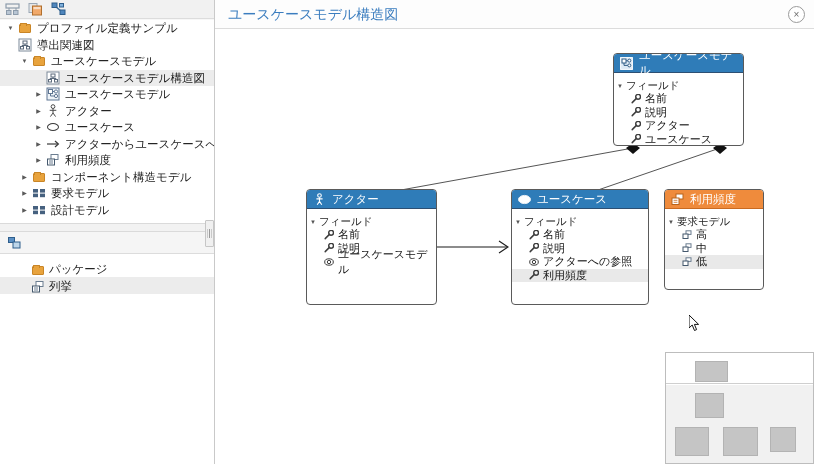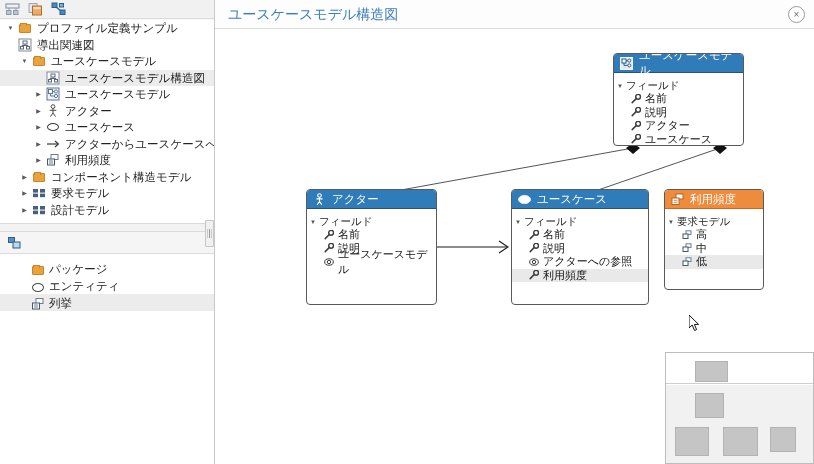--- a/index.html
+++ b/index.html
@@ -324,26 +324,20 @@
           </svg>
         </span>
       </div>
       <div id="palette-list">
           <div class="pal-row">
             <span class="ticon">
               <span class="ic-folder"></span>
             </span>
             <span>パッケージ</span>
           </div>
-          <div class="pal-row">
-            <span class="ticon">
-              <span class="ic-ellipse"></span>
-            </span>
-            <span>エンティティ</span>
-          </div>
           <div class="pal-row selected">
             <span class="ticon"><svg width="16" height="14" viewBox="0 0 16 14">
                 <rect x="6" y="1.5" width="7" height="5" fill="#fff" stroke="#6b7d90"></rect>
                 <rect x="2.5" y="6" width="7" height="6" fill="#fff" stroke="#44586d"></rect>
                 <path d="M4 8 L8 8 M4 10 L8 10" stroke="#6b7d90"></path>
               </svg></span>
             <span>列挙</span>
           </div>
         </div>
     </div>

